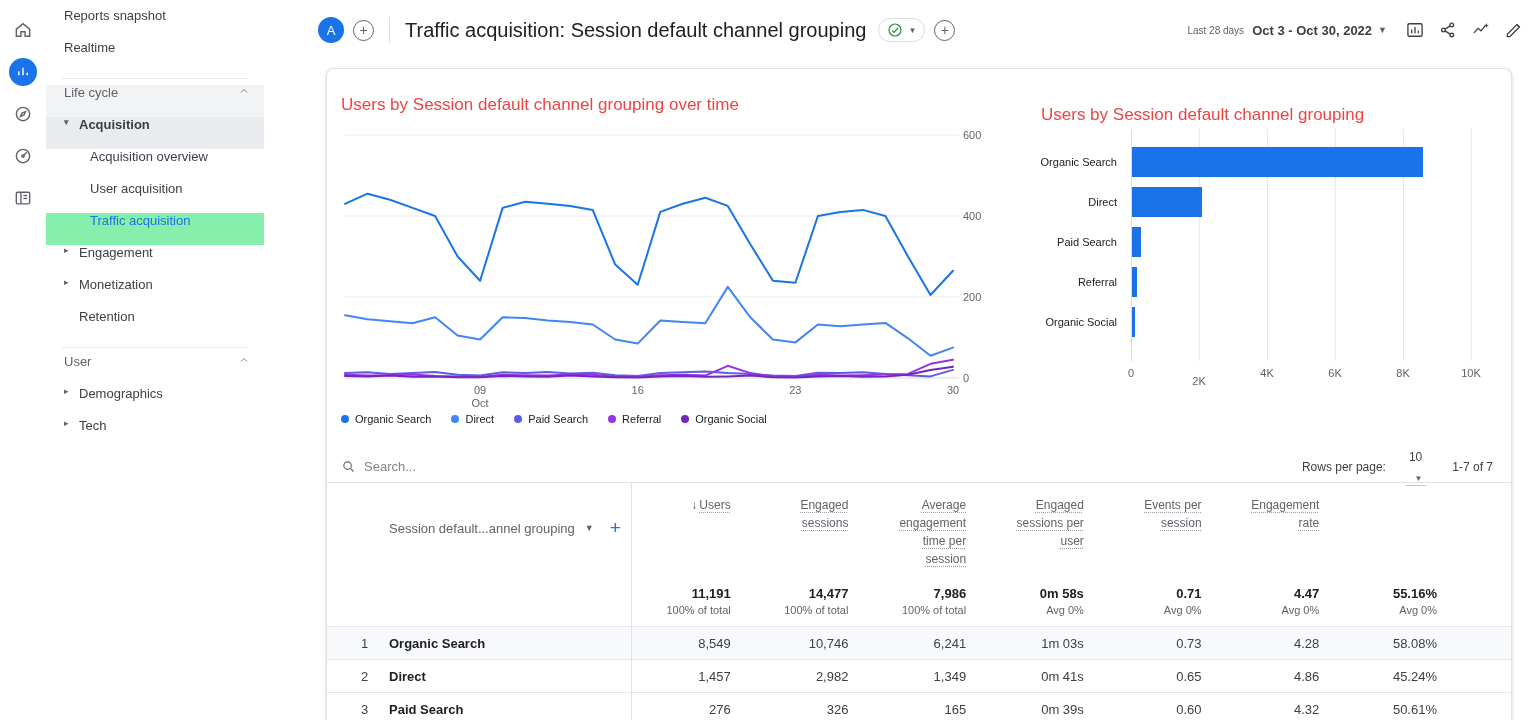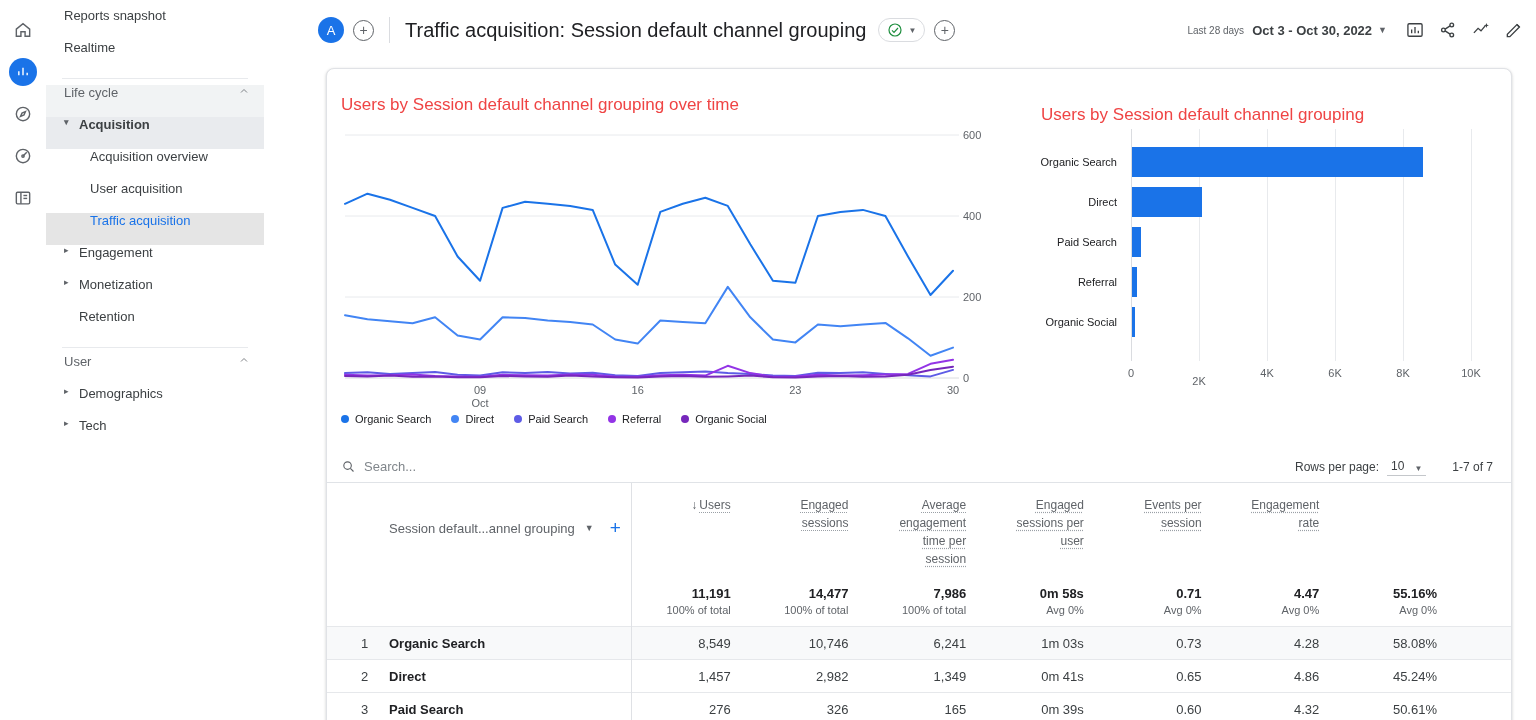--- a/index.html
+++ b/index.html
@@ -16,21 +16,21 @@
 
   
   .sidebar { position:absolute; left:46px; top:0; width:218px; height:100%; padding-top:8px; font-size:13px; background:#fff; z-index:4;}
   .side-item { height:32px; display:flex; align-items:flex-start; padding-left:18px; color:#3c4043; cursor:pointer; }
   .side-head { color:#5f6368; justify-content:space-between; padding-right:14px; }
   .side-head.gray { background:#f1f3f4; }
   .parent { font-weight:700; background:#e9ebee; }
   .parent2 { font-weight:400; }
   .caret { width:15px; font-size:9px; color:#5f6368; display:inline-block; }
   .child { padding-left:44px; font-weight:500; }
-  .child.sel { background:#e5e5e5; color:#1a73e8; }
+  .child.sel { background:#86efac; color:#1a73e8; }
   .leaf { padding-left:33px; }
   .side-divider { height:1px; background:#e8eaed; margin:6px 16px; }
   .chev { width:12px; height:12px; stroke:#5f6368; fill:none; stroke-width:1.6; }
   .collapse-corner { position:absolute; left:56px; top:708px; font-size:18px; color:#202124; font-weight:700; }
 
   
   .topbar { position:absolute; left:310px; top:0; right:0; height:60px; display:flex; align-items:center; }
   .avatar { width:26px; height:26px; border-radius:50%; background:#1a73e8; color:#fff; font-size:13px;
             display:flex; align-items:center; justify-content:center; margin-left:8px; cursor:pointer;}
   .plus-circle { width:21px; height:21px; border-radius:50%; border:1.4px solid #5f6368; color:#5f6368; font-size:14px;
@@ -67,21 +67,21 @@
   .bar-rect { position:absolute; height:30px; }
   .bar-tick { position:absolute; top:238px; font-size:11px; color:#5f6368; transform:translateX(-50%); }
 
   
   .search-row { position:absolute; left:0; top:382px; width:100%; height:32px; display:flex; align-items:center;
                 padding:0 14px; border-bottom:1px solid #e0e3e7; }
   .search-row svg { width:15px; height:15px; stroke:#5f6368; fill:none; stroke-width:1.8; margin-right:8px;}
   .search-input { border:none; outline:none; font-size:13px; width:220px; color:#202124; font-family:inherit;}
   .search-input::placeholder { color:#80868b; }
   .rpp-label { font-size:12px; color:#3c4043; }
-  .rpp-select { font-size:12px; color:#3c4043; border-bottom:1px solid #c4c7cb; padding:2px 4px; margin-left:8px; cursor:pointer; display:flex; gap:10px; align-items:flex-end;}
+  .rpp-select { font-size:12px; color:#3c4043; border-bottom:1px solid #c4c7cb; padding:2px 4px; margin-left:19px; cursor:pointer; display:flex; gap:10px; align-items:flex-end;flex-direction:column;}
   .pag { font-size:12px; color:#3c4043; margin-left:26px; margin-right:4px; }
 
   
   .tgrid { display:grid; grid-template-columns:304px repeat(7,1fr); padding-right:56px; position:absolute; left:0; right:0; }
   .thead { top:414px; height:90px; }
   .dim-cell { display:flex; align-items:center; padding-left:62px; font-size:13px; color:#5f6368; }
   .dim-caret { font-size:9px; color:#5f6368; margin-left:10px; }
   .dim-plus { color:#1a73e8; font-size:19px; font-weight:400; margin-left:16px; cursor:pointer; }
   .num { text-align:right; padding-right:18px; }
   .hcell { font-size:12px; color:#5f6368; padding-top:13px; line-height:1.5;margin-left:26px; }

